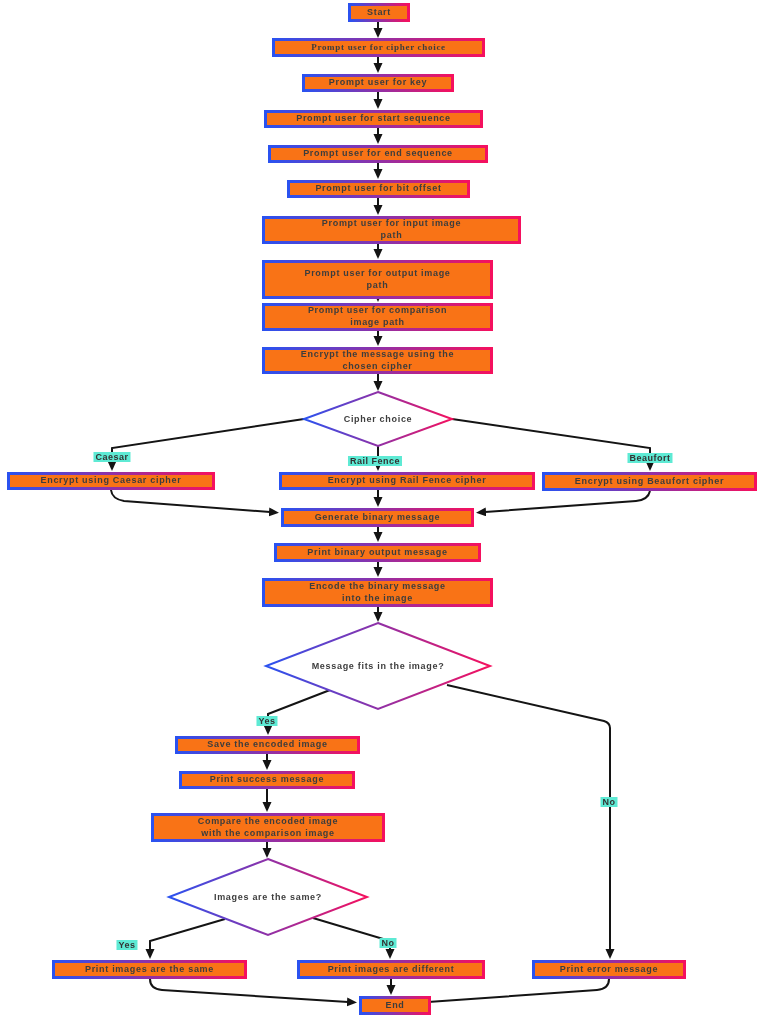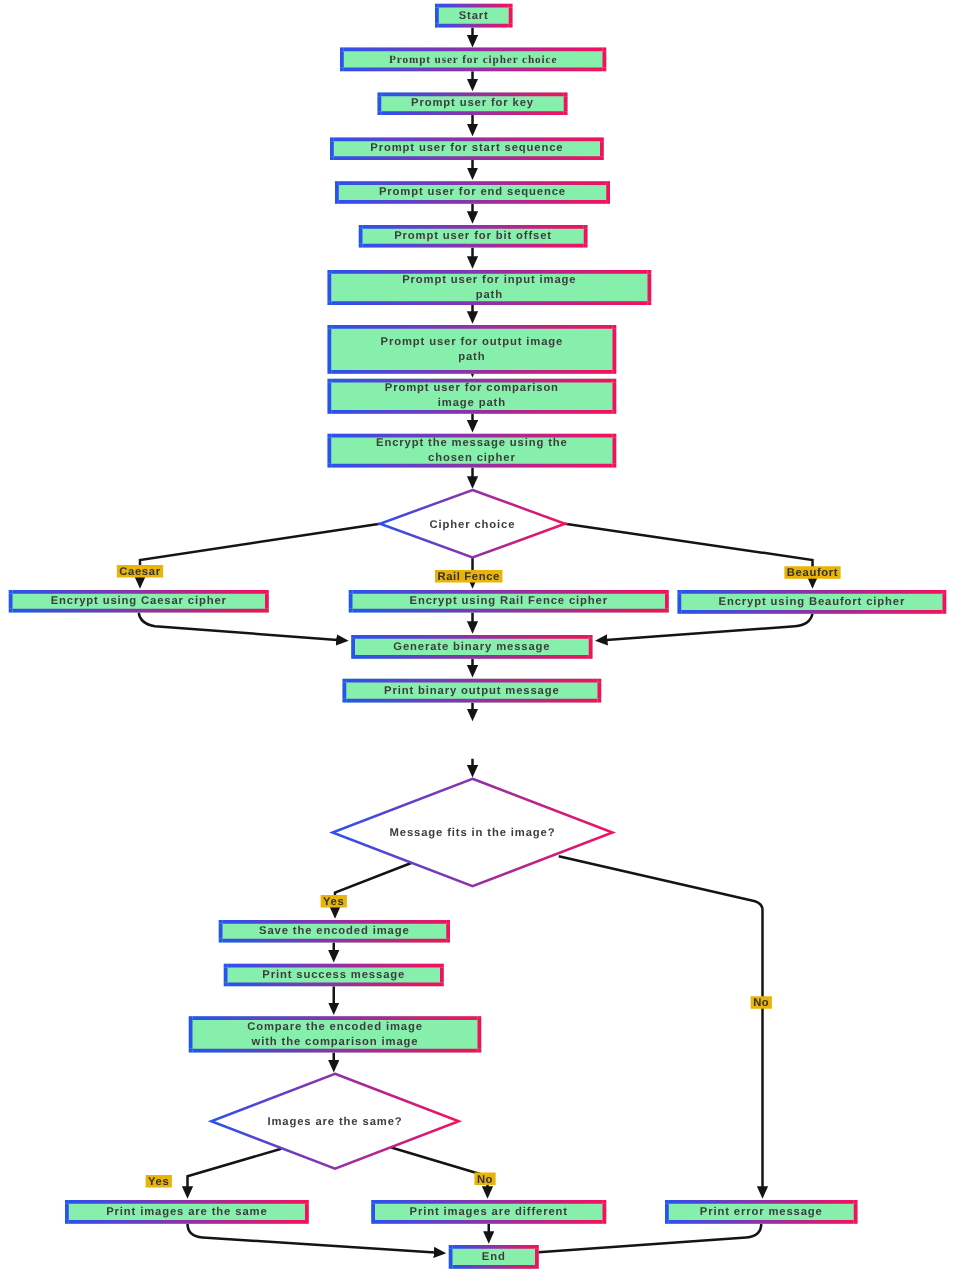--- a/index.html
+++ b/index.html
@@ -3,36 +3,36 @@
 <meta charset="utf-8">
 <style>
   html,body{margin:0;padding:0;background:#ffffff;}
   .canvas{
     position:relative;width:768px;height:1024px;background:#ffffff;
     font-family:"Liberation Sans", sans-serif;overflow:hidden;
   }
   .canvas svg{position:absolute;left:0;top:0;z-index:1;}
   .node{
     position:absolute;z-index:2;box-sizing:border-box;
-    background:#86efac;
+    background:#f97316;
     border:3px solid;
     border-image:linear-gradient(90deg,#2a52f0,#f5105e) 1;
     display:flex;align-items:center;justify-content:center;
     text-align:center;
     font-size:9px;font-weight:bold;letter-spacing:0.7px;color:#3d3d3d;
     line-height:1.3;white-space:pre-line;
   }
   .dlabel{
     position:absolute;z-index:3;transform:translate(-50%,-50%);
     font-size:9px;font-weight:bold;letter-spacing:0.7px;color:#3d3d3d;
     white-space:nowrap;
   }
   .elabel{
     position:absolute;z-index:4;transform:translate(-50%,-50%);
-    background:#eab308;color:#333333;padding:0 2px;
+    background:#5eead4;color:#333333;padding:0 2px;
     font-size:9px;font-weight:bold;letter-spacing:0.5px;white-space:nowrap;
   }
   .edge{stroke:#141414;stroke-width:2;fill:none;}
   .dshape{fill:#ffffff;stroke-width:2;}
 </style>
 </head>
 <body>
 
 <div class="canvas">
 
@@ -103,20 +103,22 @@
 image path</div>
   <div class="node" style="left:262px;top:347px;width:231px;height:27px;">Encrypt the message using the
 chosen cipher</div>
 
   <div class="node" style="left:7px;top:472px;width:208px;height:18px;">Encrypt using Caesar cipher</div>
   <div class="node" style="left:279px;top:472px;width:256px;height:18px;">Encrypt using Rail Fence cipher</div>
   <div class="node" style="left:542px;top:472px;width:215px;height:19px;">Encrypt using Beaufort cipher</div>
 
   <div class="node" style="left:281px;top:508px;width:193px;height:19px;">Generate binary message</div>
   <div class="node" style="left:274px;top:543px;width:207px;height:19px;">Print binary output message</div>
+  <div class="node" style="left:262px;top:578px;width:231px;height:29px;">Encode the binary message
+into the image</div>
 
   <div class="node" style="left:175px;top:736px;width:185px;height:18px;">Save the encoded image</div>
   <div class="node" style="left:179px;top:771px;width:176px;height:18px;">Print success message</div>
   <div class="node" style="left:151px;top:813px;width:234px;height:29px;">Compare the encoded image
 with the comparison image</div>
 
   <div class="node" style="left:52px;top:960px;width:195px;height:19px;">Print images are the same</div>
   <div class="node" style="left:297px;top:960px;width:188px;height:19px;">Print images are different</div>
   <div class="node" style="left:532px;top:960px;width:154px;height:19px;">Print error message</div>
   <div class="node" style="left:359px;top:996px;width:72px;height:19px;">End</div>

